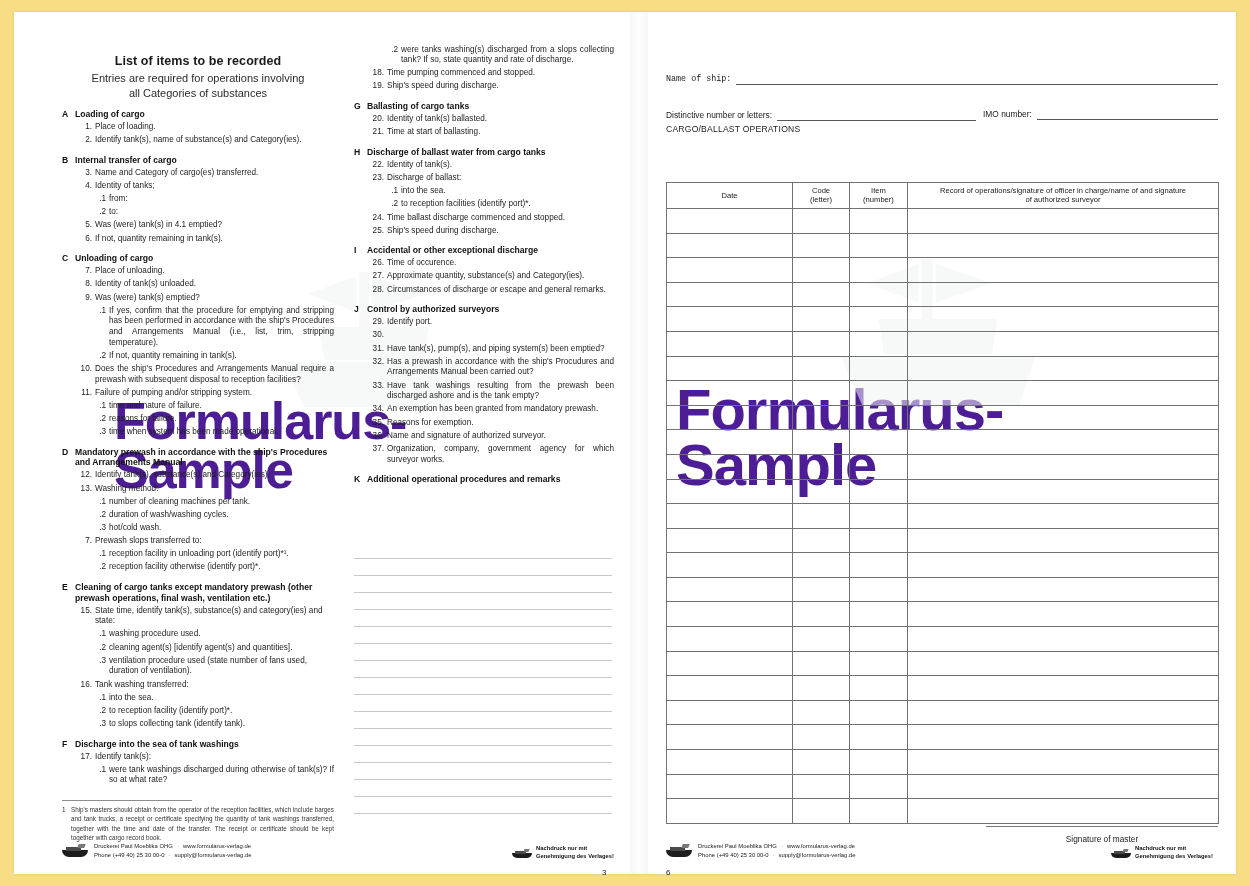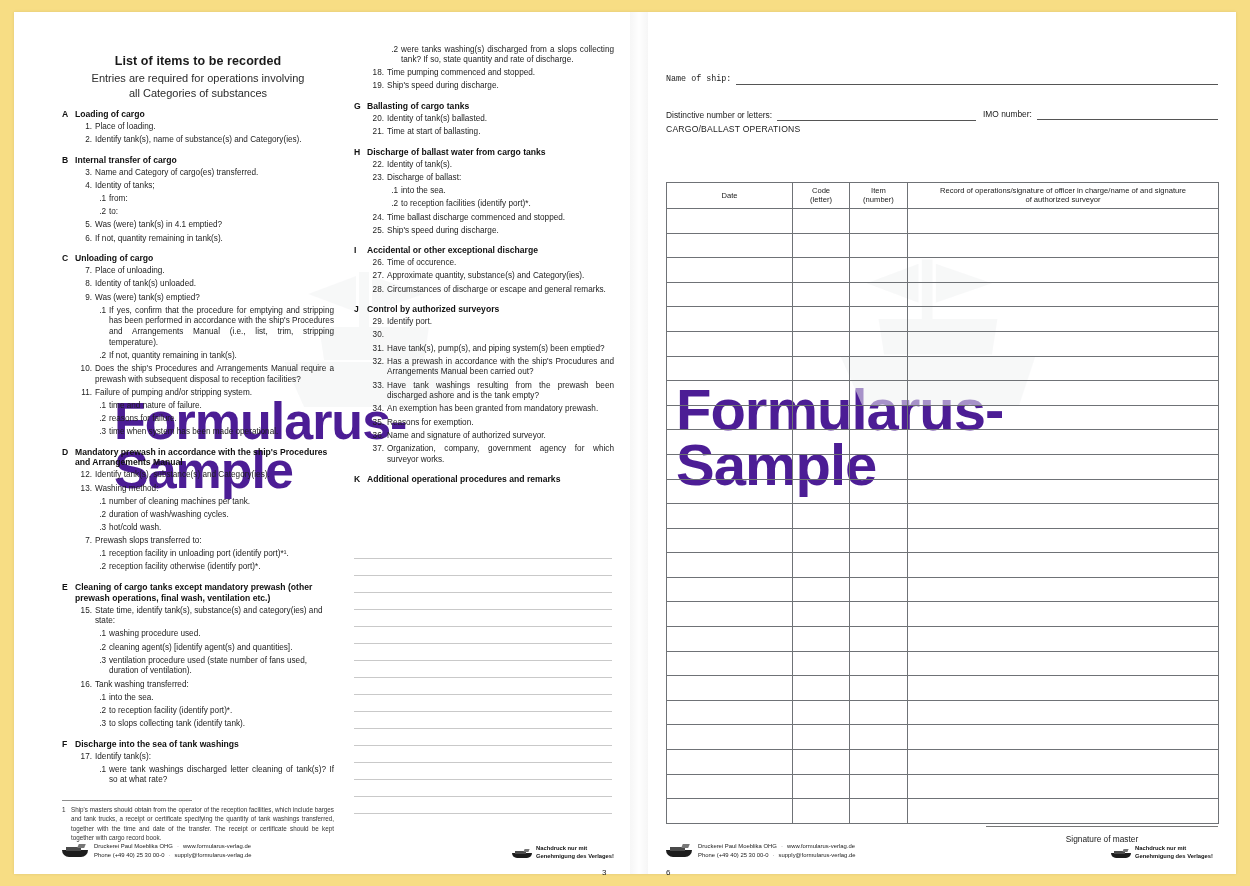--- a/index.html
+++ b/index.html
@@ -326,21 +326,21 @@
           <div class="sec">
             <span class="letter">F</span>
             <span class="stext">Discharge into the sea of tank washings</span>
           </div>
           <div class="item lvl1">
             <span class="num">17.</span>
             <span class="txt">Identify tank(s):</span>
           </div>
           <div class="item lvl2 just">
             <span class="num">.1</span>
-            <span class="txt">were tank washings discharged letter cleaning of tank(s)? If so at what rate?</span>
+            <span class="txt">were tank washings discharged during otherwise of tank(s)? If so at what rate?</span>
           </div>
         </div>
 
       <div class="fn-rule"></div>
       <div class="footnote">
         <span class="fnum">1</span>
         <span>Ship's masters should obtain from the operator of the reception facilities, which include barges and tank trucks, a receipt or certificate specifying the quantity of tank washings transferred, together with the time and date of the transfer. The receipt or certificate should be kept together with cargo record book.</span>
       </div>
     </div>
 

